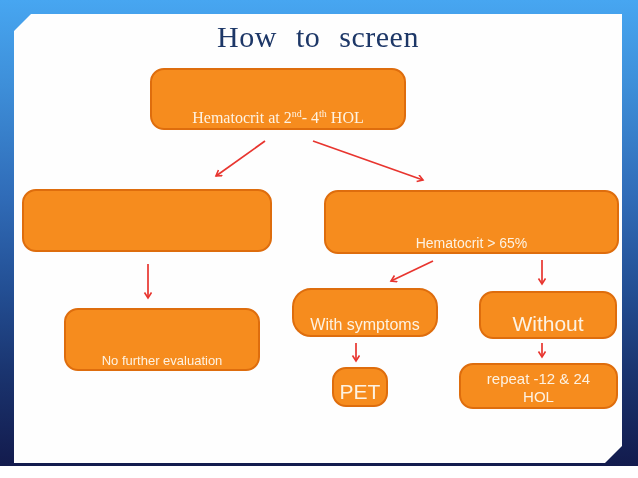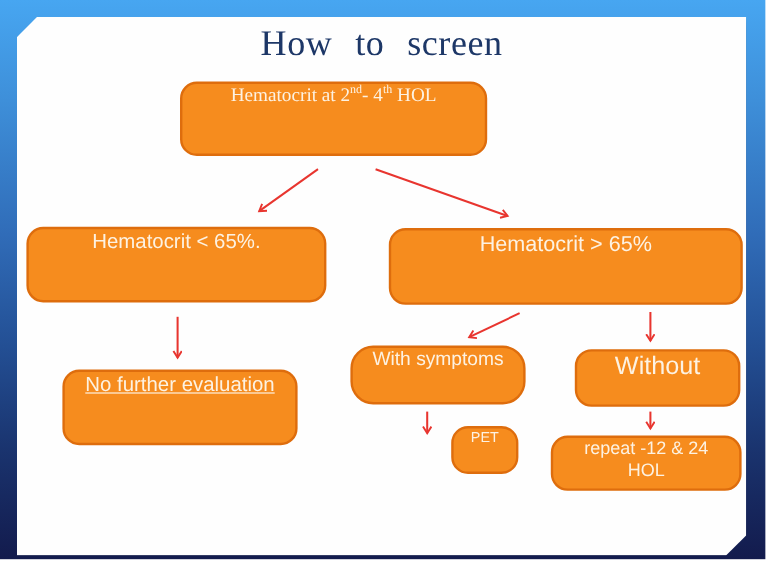--- a/index.html
+++ b/index.html
@@ -42,35 +42,35 @@
   .node {
     position: absolute;
     box-sizing: border-box;
     background: #f68c1e;
     border: 2px solid #de6d0d;
     border-radius: 14px;
     color: #fdf2e2;
     display: flex;
     flex-direction: column;
     align-items: center;
-    justify-content: flex-start;
+    justify-content: flex-end;
     text-align: center;
     line-height: 1.25;
   }
   .sans { font-family: "Liberation Sans", sans-serif; }
 
   .node-screen   { left: 150px; top: 68px;  width: 256px; height: 62px; font-family: "Liberation Serif", serif; font-size: 16px; }
   .node-screen sup { font-size: 10px; line-height: 0; }
   .node-low      { left: 22px;  top: 189px; width: 250px; height: 63px; font-size: 17px; }
   .node-low .l2  { font-family: "Liberation Serif", serif; font-size: 18px; }
-  .node-high     { left: 324px; top: 190px; width: 295px; height: 64px; font-size: 18px; }
-  .node-noeval   { left: 52px;  top: 308px; width: 196px; height: 63px; font-size: 17px; text-decoration: underline; }
+  .node-high     { left: 324px; top: 190px; width: 295px; height: 64px; font-size: 14px; }
+  .node-noeval   { left: 64px;  top: 308px; width: 196px; height: 63px; font-size: 13px; }
   .node-with     { left: 292px; top: 288px; width: 146px; height: 49px; font-size: 16px; border-radius: 19px; }
   .node-without  { left: 479px; top: 291px; width: 138px; height: 48px; font-size: 21px; }
-  .node-pet      { left: 332px; top: 355px; width: 56px;  height: 40px; font-size: 12px; margin-left: 44px; }
+  .node-pet      { left: 332px; top: 367px; width: 56px;  height: 40px; font-size: 21px; }
   .node-repeat   { left: 459px; top: 363px; width: 159px; height: 46px; font-size: 15px; }
 
   .arrow-layer {
     position: absolute;
     left: 0; top: 0;
     width: 638px;
     height: 478px;
     pointer-events: none;
   }
 </style>
@@ -82,21 +82,20 @@
 
   <div class="slide-title">How  to  screen</div>
 
   <div class="node node-screen">
     <div>
       <span>Hematocrit at 2</span><sup>nd</sup><span>- 4</span><sup>th</sup><span> HOL</span>
     </div>
   </div>
 
   <div class="node node-low">
-    <div class="l1 sans">Hematocrit &lt; 65%.</div>
   </div>
 
   <div class="node node-high">
     <div>Hematocrit &gt; 65%</div>
   </div>
 
   <div class="node node-noeval">
     <div>No further evaluation</div>
   </div>
 

